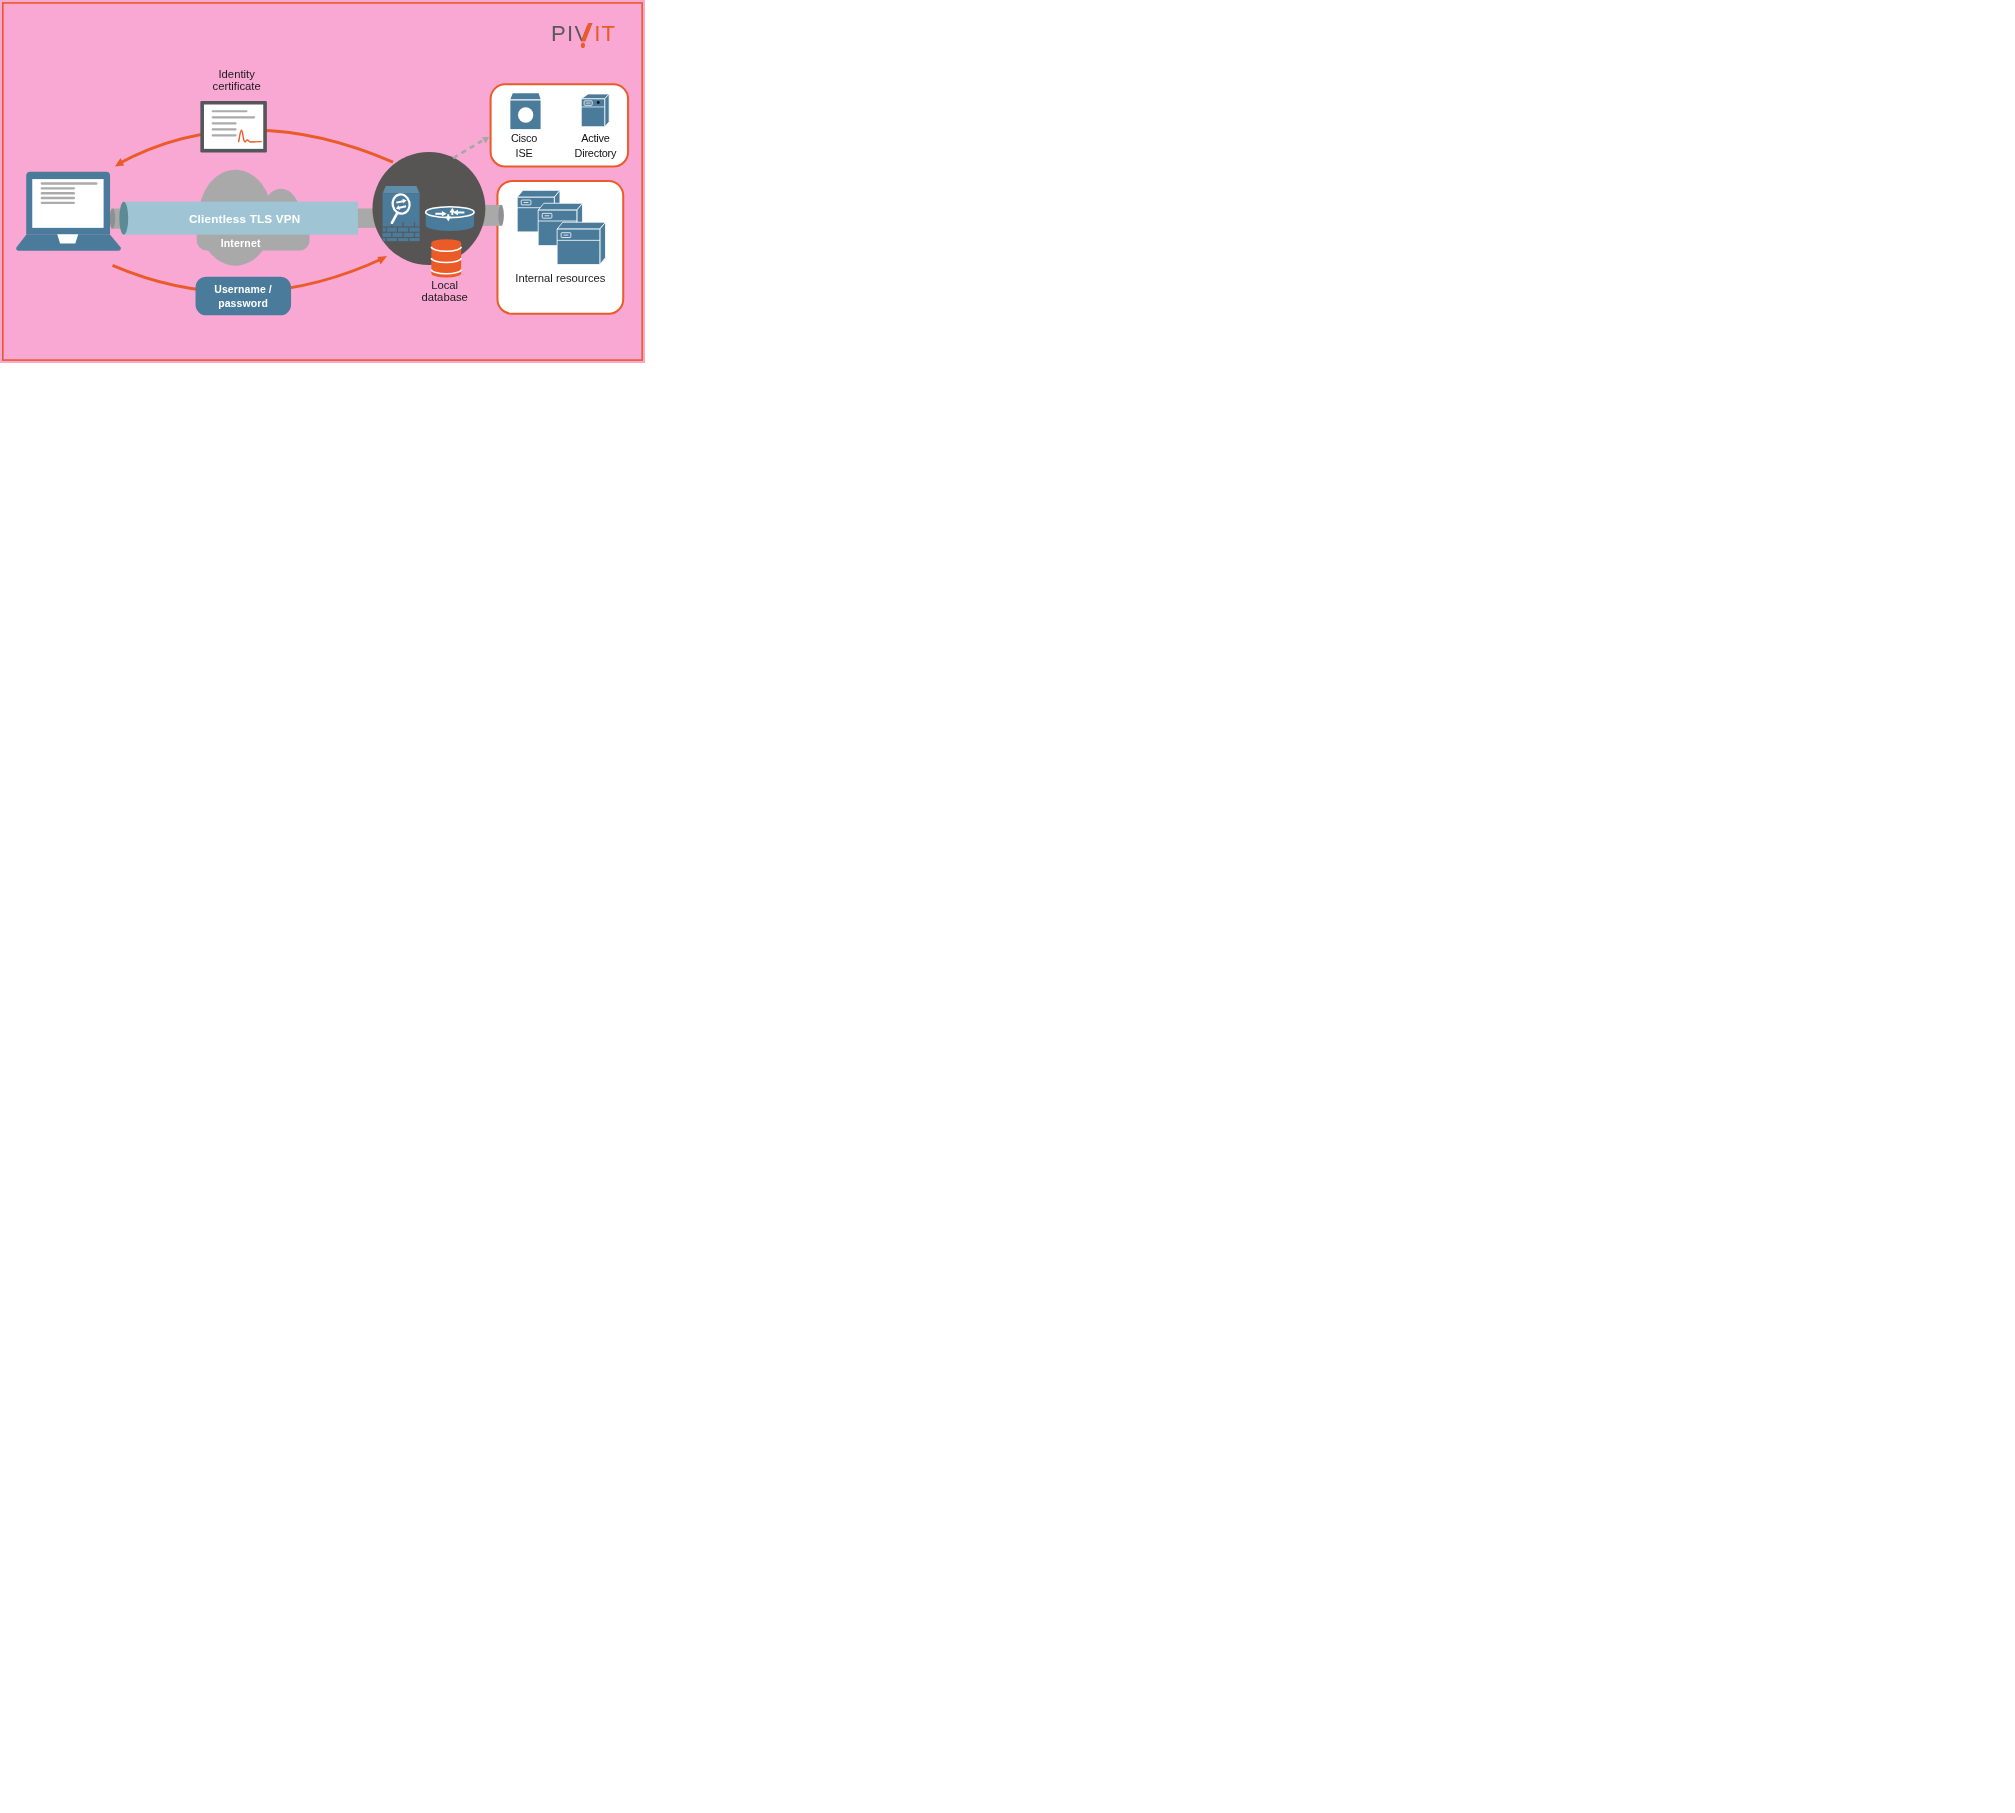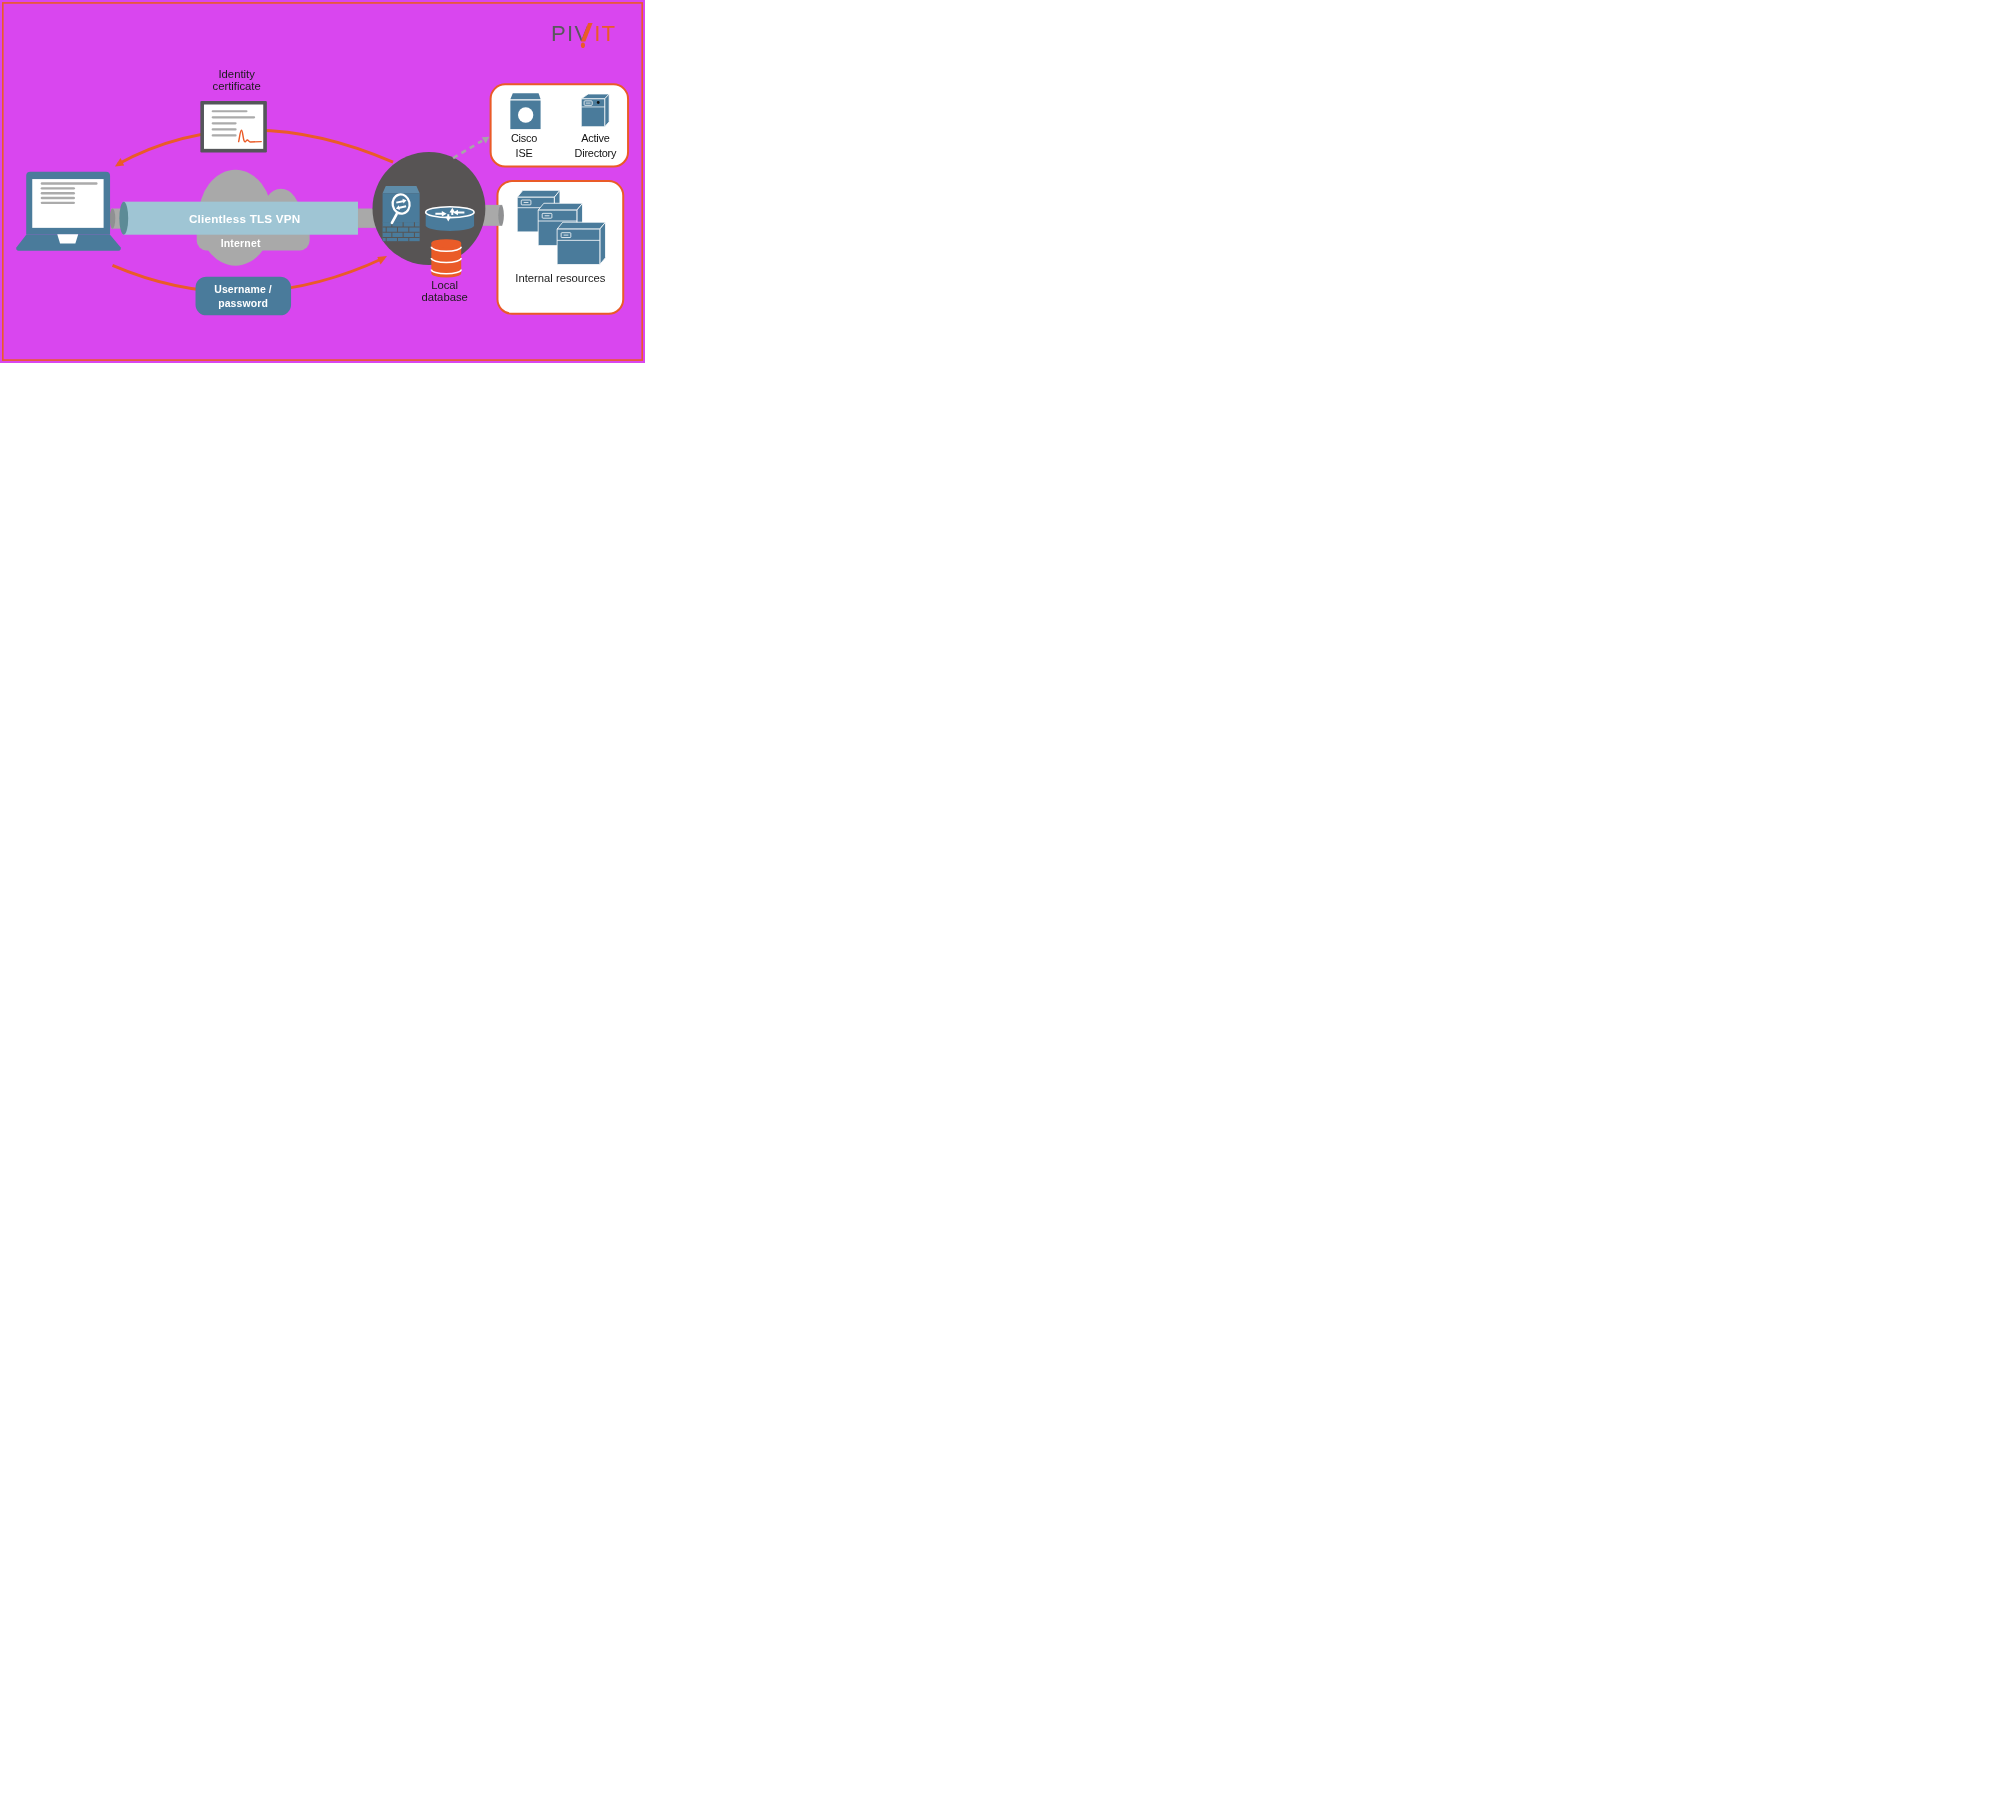--- a/index.html
+++ b/index.html
@@ -1,21 +1,21 @@
 <!DOCTYPE html>
 <html style="--orange: #EA5B28; --blue: #4A7B9B; --blue-light: #5E8CA9; --tube-blue: #9FC5D4; --tube-end-teal: #5C8B96; --gray: #A9A9A9; --gray-dark: #8F9092; --dark-circle: #575454; --cert-border: #55565A; --line-gray: #ABABAB; --logo-gray: #58595B; --ink: #1B1B1B;font-size:6.4px"><head>
 <meta charset="utf-8">
 <style>
   :root{
     --orange:#EA5B28; --blue:#4A7B9B; --blue-light:#5E8CA9; --tube-blue:#9FC5D4;
     --tube-end-teal:#5C8B96; --gray:#A9A9A9; --gray-dark:#8F9092; --dark-circle:#575454;
     --cert-border:#55565A; --line-gray:#ABABAB; --logo-gray:#58595B; --ink:#1B1B1B;
   }
   html,body{margin:0;padding:0;background:#fff;}
-  .stage{position:relative;width:645px;height:363px;background:#d946ef;overflow:hidden;}
+  .stage{position:relative;width:645px;height:363px;background:#f9a8d4;overflow:hidden;}
   svg{position:absolute;inset:0;display:block;}
   text{font-family:"Liberation Sans",sans-serif;}
   .t-label{font-size:28px;font-weight:500;fill:var(--ink);}
   .t-narrow{font-size:27px;font-weight:400;fill:#111;letter-spacing:-0.5px;}
   .t-tube{font-size:29px;font-weight:700;fill:#fff;letter-spacing:0.5px;}
   .t-cloud{font-size:26px;font-weight:700;fill:#fff;letter-spacing:0.5px;}
   .t-pill{font-size:26px;font-weight:700;fill:#fff;letter-spacing:0.3px;}
   .t-logo{font-size:55px;font-weight:400;letter-spacing:3px;}
   .f-orange{fill:var(--orange);} .f-blue{fill:var(--blue);} .f-blue-l{fill:var(--blue-light);}
   .f-tube{fill:var(--tube-blue);} .f-teal{fill:var(--tube-end-teal);} .f-gray{fill:var(--gray);}

